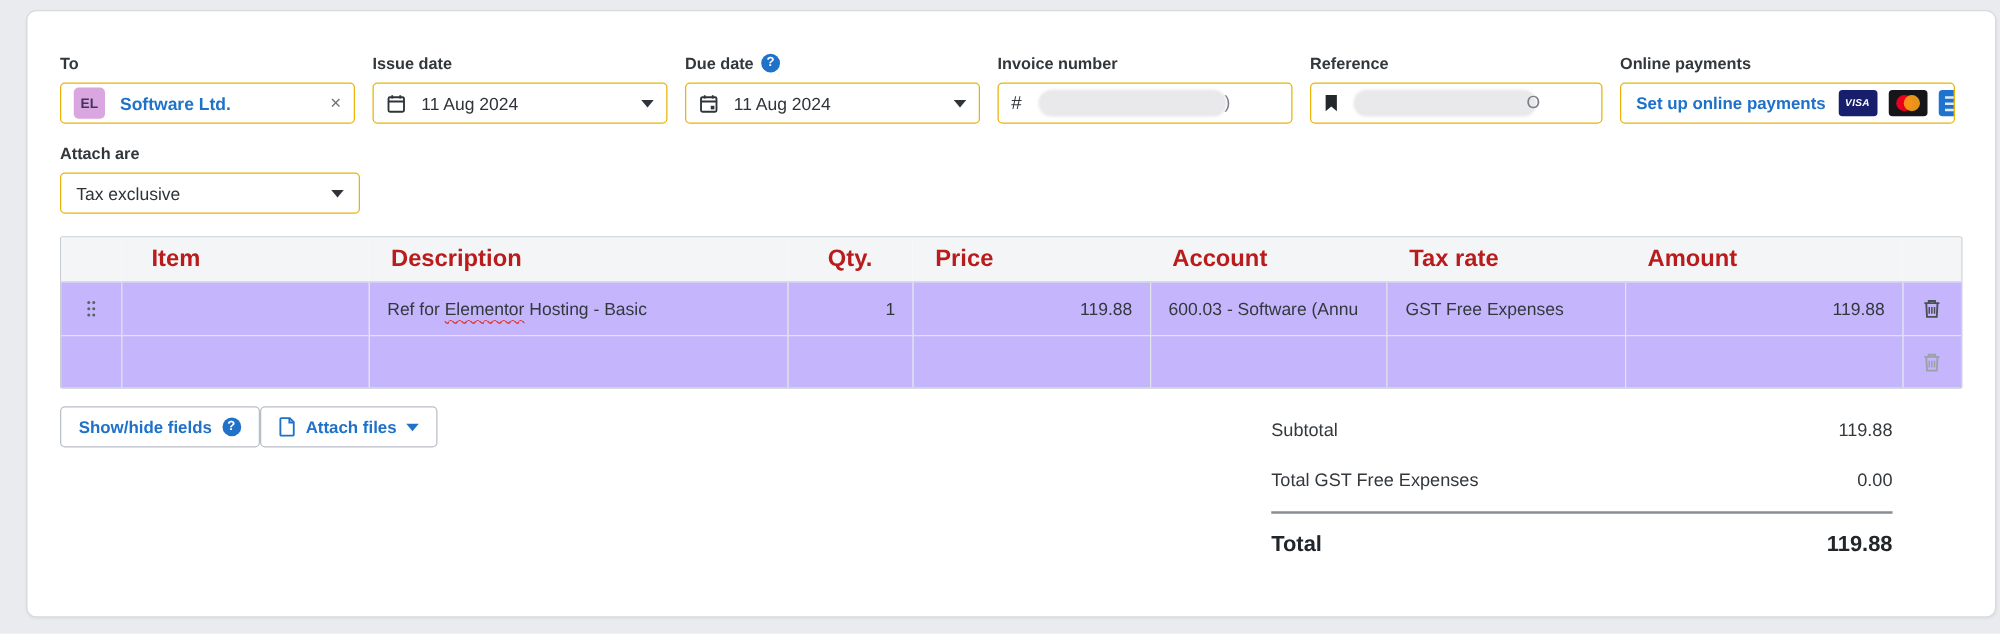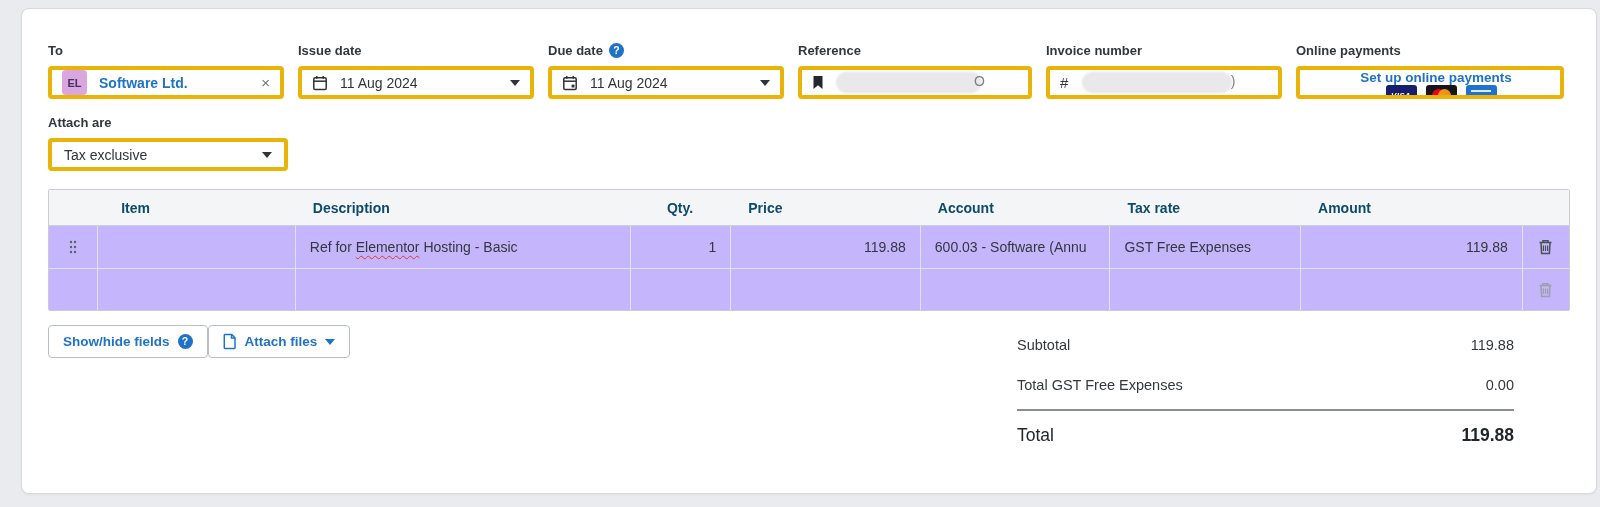--- a/index.html
+++ b/index.html
@@ -19,21 +19,21 @@
     padding: 34px 26px 0 26px;
   }
 
   
   .fields-row { display: flex; gap: 14px; }
   .field { display: flex; flex-direction: column; }
   .f-to { width: 236px; } .f-issue { width: 236px; } .f-due { width: 236px; }
   .f-inv { width: 236px; } .f-ref { width: 234px; } .f-online { width: 268px; }
   .label { font-size: 13px; font-weight: 700; color: #32373c; margin-bottom: 8px; display: flex; align-items: center; gap: 6px; }
   .box {
-    height: 33px; border: 4px solid #eab308; border-radius: 4px; background: #fff;
+    height: 33px; border: 1px solid #eab308; border-radius: 4px; background: #fff;
     display: flex; align-items: center; padding: 0 10px; position: relative;
   }
   .help-icon {
     width: 15px; height: 15px; border-radius: 50%; background: #1f72c8; color: #fff;
     font-size: 10.5px; font-weight: 700; line-height: 15px; text-align: center; display: inline-block;
   }
   .avatar {
     width: 25px; height: 25px; border-radius: 4px; background: #d9a6e0; color: #41355c;
     font-size: 11px; font-weight: 700; display: flex; align-items: center; justify-content: center;
     flex-shrink: 0;
@@ -45,40 +45,40 @@
   .hash { font-size: 15px; color: #33383d; font-weight: 400; }
   .pill {
     position: relative; width: 150px; height: 21px; margin-left: 14px; flex-shrink: 0;
   }
   .pill::before {
     content: ""; position: absolute; inset: 0; border-radius: 11px;
     background: #e9e9ec; border: 1px solid #e1e1e5; filter: blur(1.1px);
   }
   .pill-suffix { position: absolute; right: -3px; top: 1px; font-size: 14px; color: #7a8086; font-style: normal; }
   .f-ref .pill { width: 146px; margin-left: 12px; }
-  .online-box { padding: 0 0 0 12px; overflow: hidden; flex-direction: column; }
+  .online-box { padding: 0 0 0 12px; overflow: hidden; }
   .online-link { color: #1f72c8; font-weight: 700; font-size: 13.5px; white-space: nowrap; cursor: pointer; text-decoration: none; }
   .badges { display: flex; align-items: center; gap: 9px; margin-left: 10px; flex-shrink: 0; }
   .badge { width: 31px; height: 21px; border-radius: 3px; flex-shrink: 0; display: flex; align-items: center; justify-content: center; }
   .badge-visa { background: #171e6c; color: #fff; font-size: 8px; font-weight: 700; font-style: italic; letter-spacing: .3px; }
   .badge-mc { background: #16161a; position: relative; }
   .badge-mc .mc-red { position: absolute; left: 6px; top: 4px; width: 13px; height: 13px; border-radius: 50%; background: #eb001b; }
   .badge-mc .mc-org { position: absolute; right: 6px; top: 4px; width: 13px; height: 13px; border-radius: 50%; background: #f79e1b; opacity: .92; }
   .badge-amex { background: #1f72cd; position: relative; }
   .badge-amex .amex-line { width: 20px; height: 2px; background: rgba(255,255,255,.85); box-shadow: 0 5px 0 rgba(255,255,255,.85), 0 -5px 0 rgba(255,255,255,.85); }
 
   
   .amounts-row { margin-top: 16px; }
   .amounts-row .box { width: 240px; padding: 0 12px; }
   .select-value { font-size: 14px; color: #2f343a; }
 
   
   .items-table { margin-top: 18px; width: 100%; border-collapse: separate; border-spacing: 0; border: 1px solid #c9cdd3; border-radius: 2px; table-layout: fixed; }
   .items-table thead th {
-    background: #f4f5f7; height: 36px; font-size: 14px; font-weight: 700; color: #0c4a6e;
+    background: #f4f5f7; height: 36px; font-size: 19px; font-weight: 700; color: #b91c1c;
     text-align: left; padding: 0 0 0 18px; border-bottom: 1px solid #cdd1d6;
   }
   .items-table thead th.th-item { padding-left: 24px; }
   .items-table thead th.th-qty { text-align: center; padding: 0; }
   .items-table tbody td {
     height: 42px; background: #c4b5fd; font-size: 14px; color: #33383d;
     border-left: 1px solid #e0e3e7; padding: 0 14px; overflow: hidden; white-space: nowrap;
   }
   .items-table tbody td:first-child { border-left: 0; }
   .items-table tbody tr + tr td { border-top: 1px solid #e0e3e7; }
@@ -97,21 +97,21 @@
     color: #1f72c8; font-weight: 700; font-size: 13.5px; font-family: "Liberation Sans", sans-serif;
   }
   .btn .caret-blue { width: 0; height: 0; border-left: 5px solid transparent; border-right: 5px solid transparent; border-top: 6px solid #1f72c8; }
   .totals { width: 497px; margin-right: 56px; }
   .totals-line { display: flex; justify-content: space-between; align-items: baseline; }
   .t-sub { padding: 12px 0 10px 0; }
   .t-gst { padding: 14px 0 16px 0; }
   .t-label, .t-value { font-size: 14.5px; color: #33383d; }
   .totals-divider { border-top: 2px solid #878d93; }
   .t-total { padding: 14px 0 0 0; }
-  .t-total .t-label { font-size: 17.5px; font-weight: 400; color: #21262b; }
+  .t-total .t-label { font-size: 17.5px; font-weight: 700; color: #21262b; }
   .t-total .t-value { font-size: 17.5px; font-weight: 700; color: #21262b; }
 
   svg { display: block; }
 </style>
 </head>
 <body>
 
 <div class="card">
 
   <div class="fields-row">
@@ -152,40 +152,40 @@
             <path d="M1.8 6.2h12.4"></path>
               <path d="M4.8 1.1v2.7M11.2 1.1v2.7"></path>
             <rect x="9.6" y="9.6" width="2.9" height="2.9" fill="#2f343a" stroke="none"></rect>
           </svg>
         </span>
         <span class="date-value">11 Aug 2024</span>
         <span class="caret"></span>
       </div>
     </div>
 
+    <div class="field f-inv">
+      <div class="label">Invoice number</div>
+      <div class="box">
+        <span class="hash">#</span>
+        <span class="pill">
+            <i class="pill-suffix">)</i>
+          </span>
+      </div>
+    </div>
+
     <div class="field f-ref">
       <div class="label">Reference</div>
       <div class="box">
         <span>
           <svg width="12" height="15" viewBox="0 0 12 15">
               <path d="M1.5 1h9v13L6 10.2 1.5 14z" fill="#23282d"></path>
             </svg>
         </span>
         <span class="pill">
             <i class="pill-suffix">O</i>
-          </span>
-      </div>
-    </div>
-
-    <div class="field f-inv">
-      <div class="label">Invoice number</div>
-      <div class="box">
-        <span class="hash">#</span>
-        <span class="pill">
-            <i class="pill-suffix">)</i>
           </span>
       </div>
     </div>
 
     <div class="field f-online">
       <div class="label">Online payments</div>
       <div class="box online-box">
         <a class="online-link">Set up online payments</a>
         <span class="badges">
           <span class="badge badge-visa">VISA</span>

